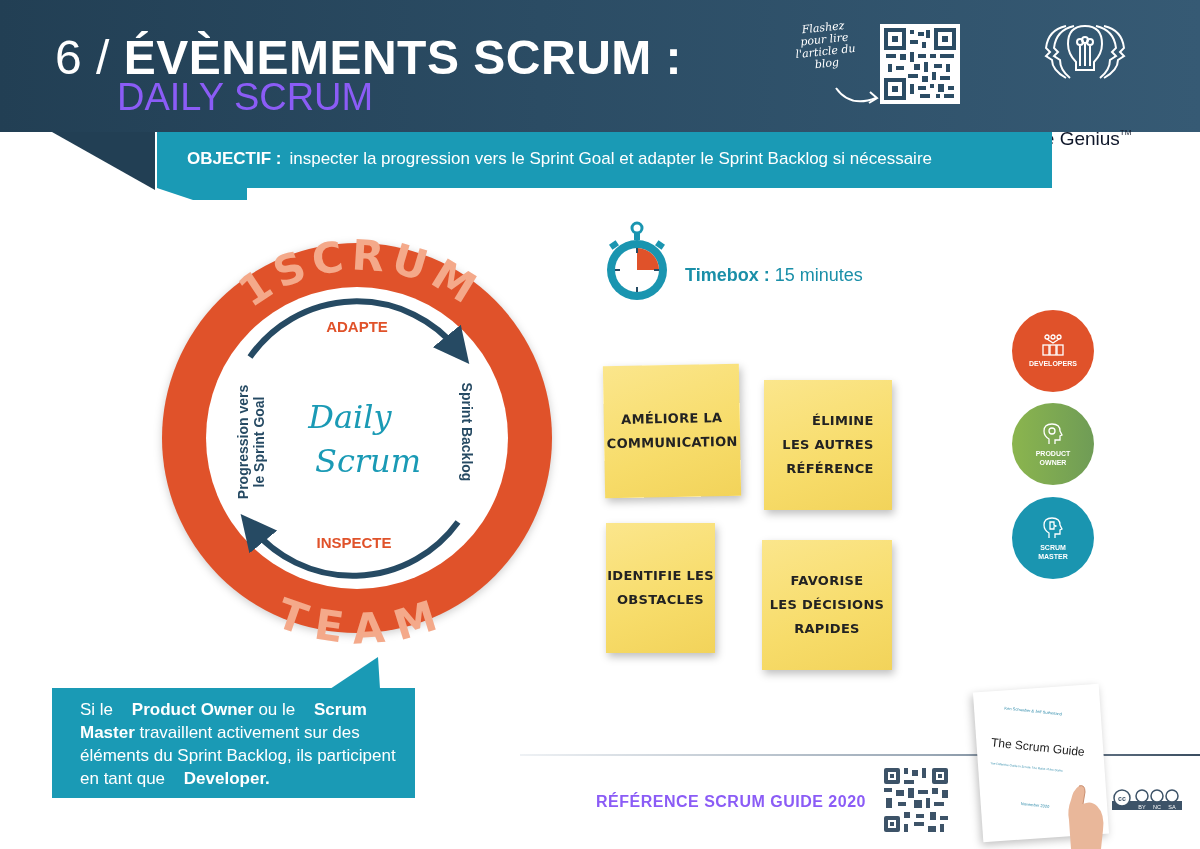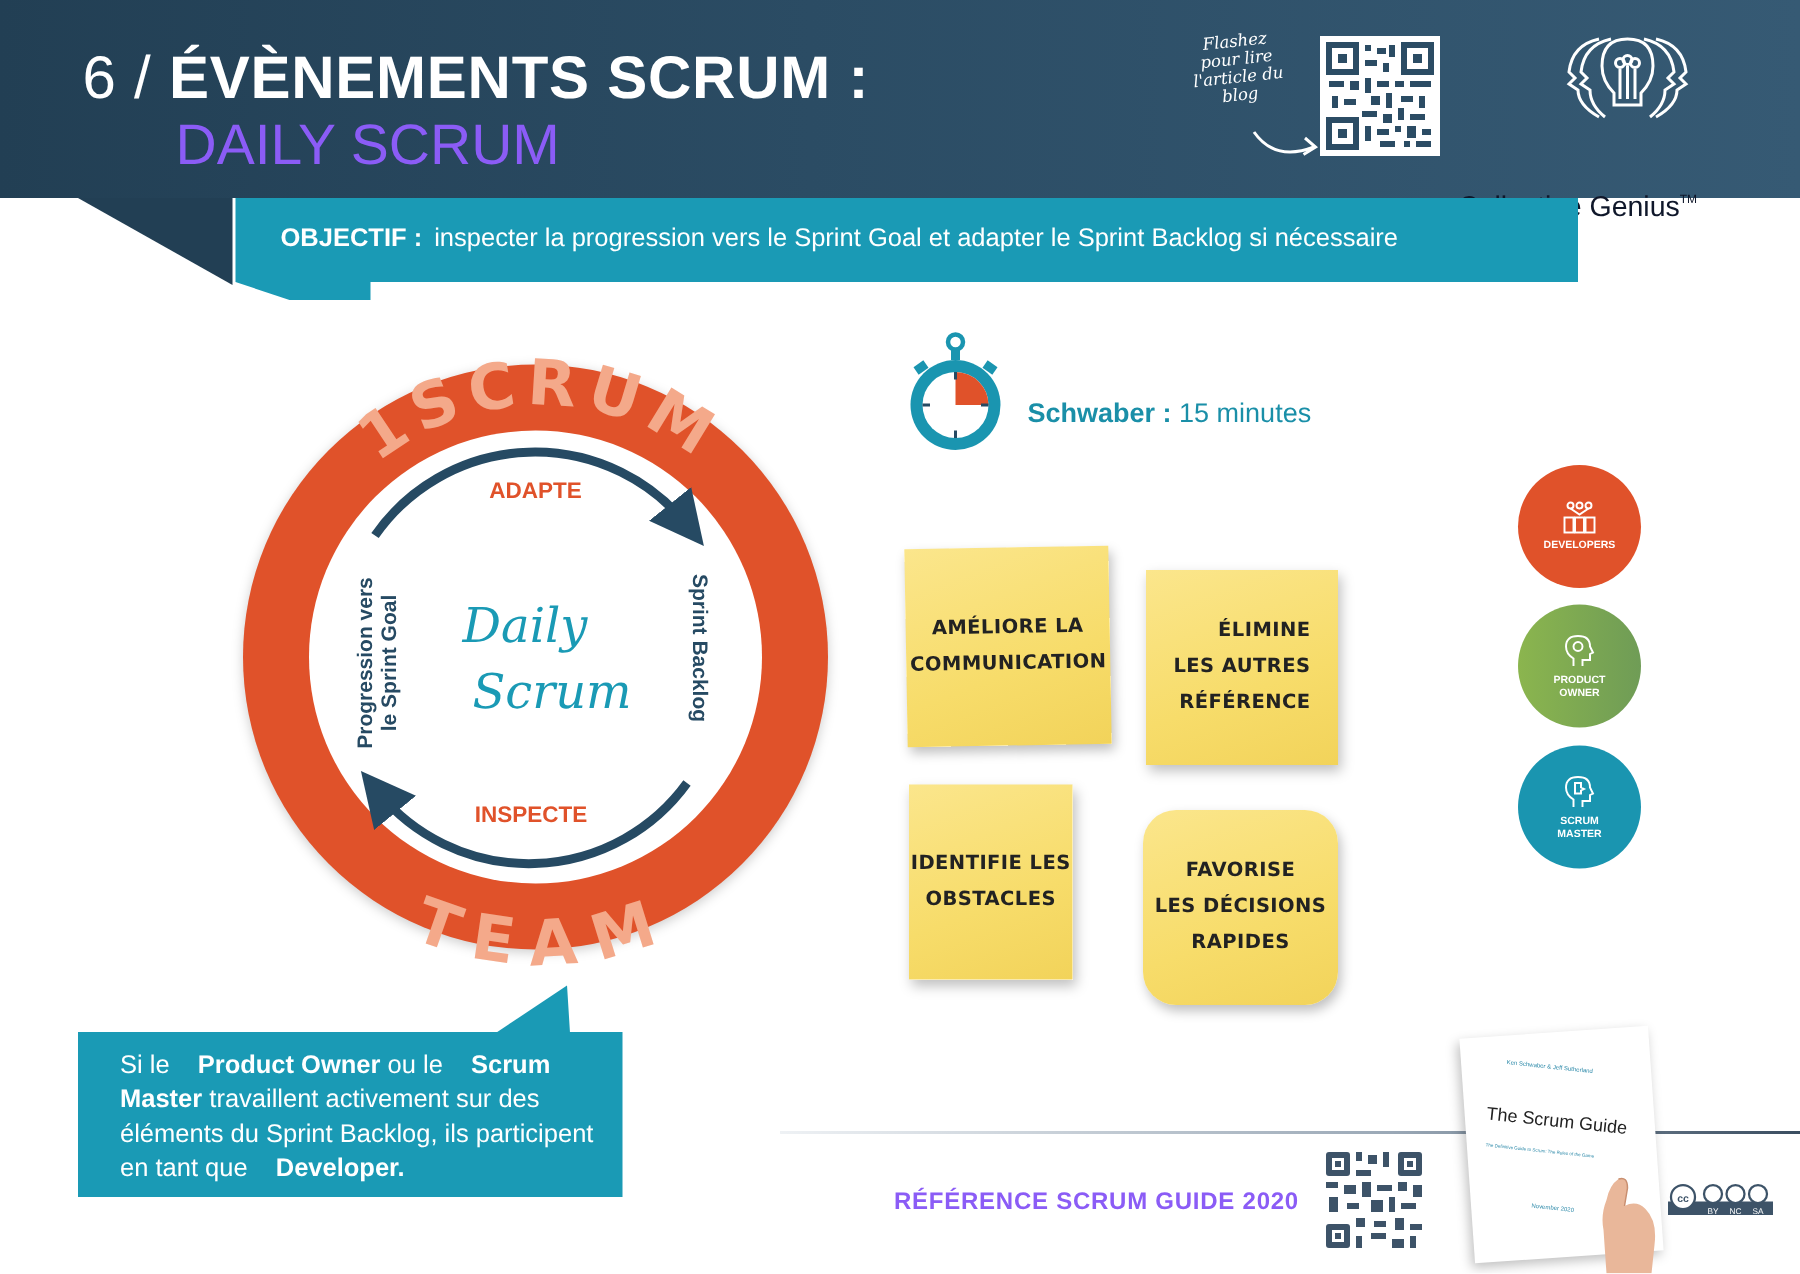--- a/index.html
+++ b/index.html
@@ -2,21 +2,21 @@
 <html><head>
 <meta charset="utf-8">
 <style>
   html, body { margin:0; padding:0; }
   body { width:1200px; height:849px; position:relative; overflow:hidden; background:#ffffff; font-family:"Liberation Sans", sans-serif; }
   .abs { position:absolute; }
 
   
   .header { left:0; top:0; width:1200px; height:132px; background:linear-gradient(90deg,#223f54 0%,#2b4c64 45%,#365a74 100%); }
   .header-tail { left:0; top:0; width:260px; height:200px; }
-  .title-line1 { left:55px; top:30px; color:#fff; font-size:40px; letter-spacing:0.5px; white-space:nowrap; }
+  .title-line1 { left:55px; top:30px; color:#fff; font-size:48px; letter-spacing:0.5px; white-space:nowrap; }
   .title-line1 .num { font-weight:normal; }
   .title-line1 .bold { font-weight:bold; }
   .title-line2 { left:117px; top:76px; color:#8b5cf6; font-size:38px; white-space:nowrap; }
 
   .flashez { left:790px; top:22px; width:70px; color:#fff; font-family:"DejaVu Serif", serif; font-style:italic; font-size:11px; line-height:12px; transform:rotate(-6deg); text-align:center; }
   .qr { background:#fff; }
   .qr svg { display:block; }
   .logo-text { left:972px; top:80px; color:#0f172a; font-size:19px; white-space:nowrap;margin-top:48px; }
   .logo-tm { font-size:8px; vertical-align:top; }
 
@@ -186,21 +186,21 @@
   <circle cx="37" cy="50" r="22" fill="#fff"></circle>
   <path d="M37 50 L37 28 A22 22 0 0 1 59 50 Z" fill="#e0522a"></path>
   <g stroke="#264a63" stroke-width="2">
     <line x1="37" y1="28" x2="37" y2="33"></line>
       <line x1="37" y1="67" x2="37" y2="72"></line>
     <line x1="15" y1="50" x2="20" y2="50"></line>
       <line x1="54" y1="50" x2="59" y2="50"></line>
   </g>
 </svg>
 <div class="abs timebox">
-  <b>Schwaber :</b> <span>15 minutes</span>
+  <b>Timebox :</b> <span>15 minutes</span>
 </div>
 
 <div class="abs sticky" style="left:604px;top:365px;width:136px;height:132px;transform:rotate(-1deg);">
   <div>
       <span>AMÉLIORE LA</span>
       <span>COMMUNICATION</span>
     </div>
 </div>
 <div class="abs sticky" style="left:764px;top:380px;width:128px;height:130px;text-align:right;">
   <div>
@@ -208,21 +208,21 @@
       <span>LES AUTRES</span>
       <span>RÉFÉRENCE</span>
     </div>
 </div>
 <div class="abs sticky" style="left:606px;top:523px;width:109px;height:130px;">
   <div>
       <span>IDENTIFIE LES</span>
       <span>OBSTACLES</span>
     </div>
 </div>
-<div class="abs sticky" style="left:762px;top:540px;width:130px;height:130px;border-radius:22px;">
+<div class="abs sticky" style="left:762px;top:540px;width:130px;height:130px;">
   <div>
       <span>FAVORISE</span>
       <span>LES DÉCISIONS</span>
       <span>RAPIDES</span>
     </div>
 </div>
 
 <div class="abs role role-dev" style="left:1012px;top:310px;">
   <svg width="26" height="22" viewBox="0 0 26 22">
       <g stroke="#fff" stroke-width="1.3" fill="none">

